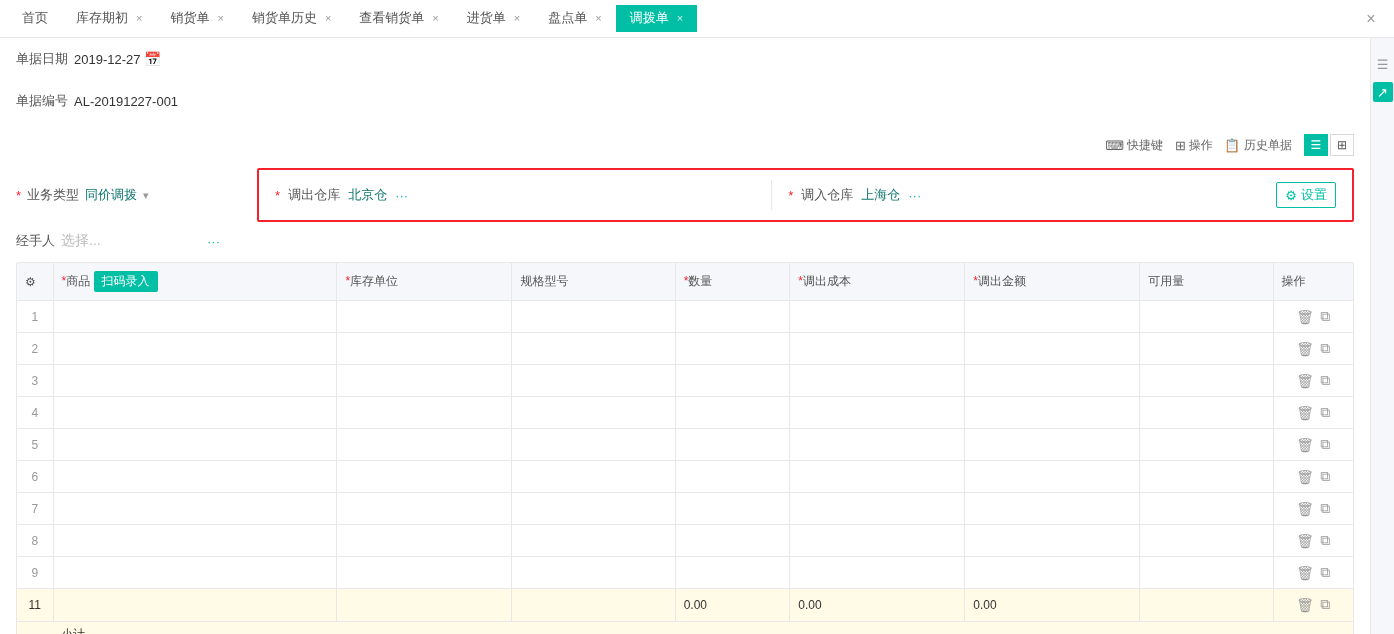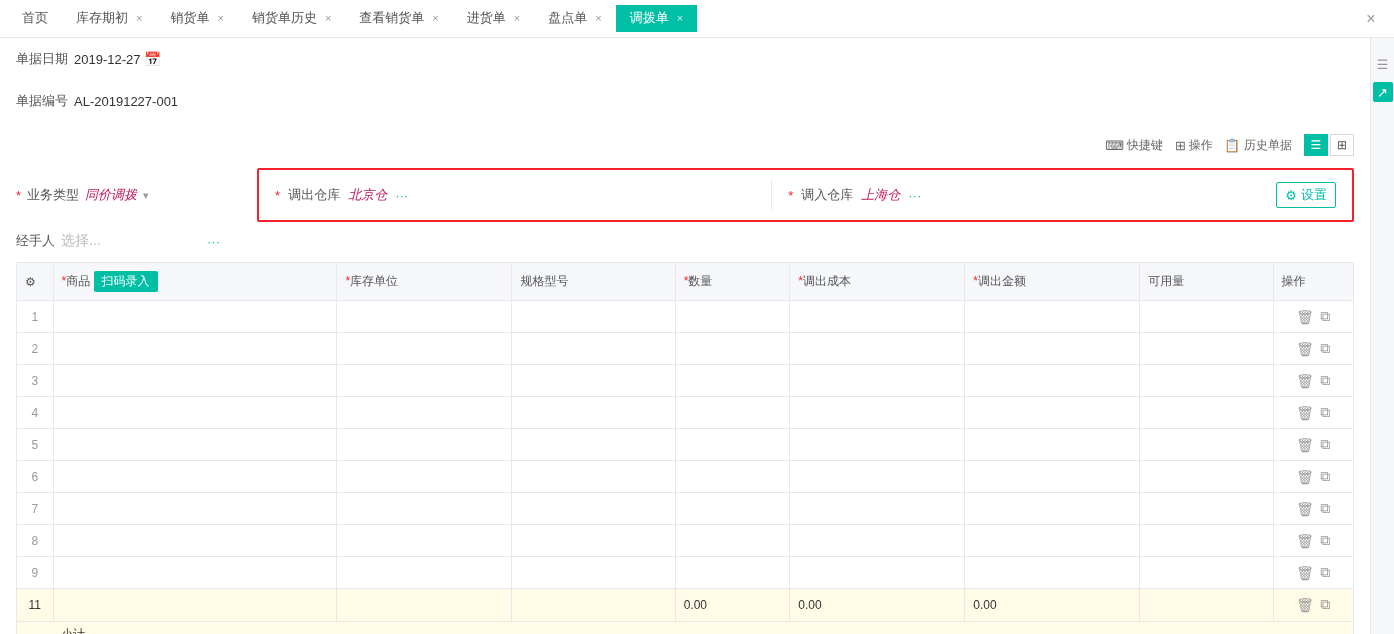--- a/index.html
+++ b/index.html
@@ -132,21 +132,21 @@
     }
     .required-star { color: #f5222d; font-size: 13px; }
     .form-field-label { color: #555; font-size: 13px; }
     .form-select {
       display: flex;
       align-items: center;
       gap: 6px;
       min-width: 140px;
       cursor: pointer;
     }
-    .form-select-value { color: #be185d; font-size: 13px; font-style: italic; }
+    .form-select-value { color: #0f766e; font-size: 13px; }
     .form-select-arrow { color: #999; font-size: 11px; }
     .form-input-placeholder { color: #bbb; font-size: 14px; }
     .more-btn {
       color: #00bfa5;
       cursor: pointer;
       font-size: 13px;
     }
 
     
     .warehouse-box {

